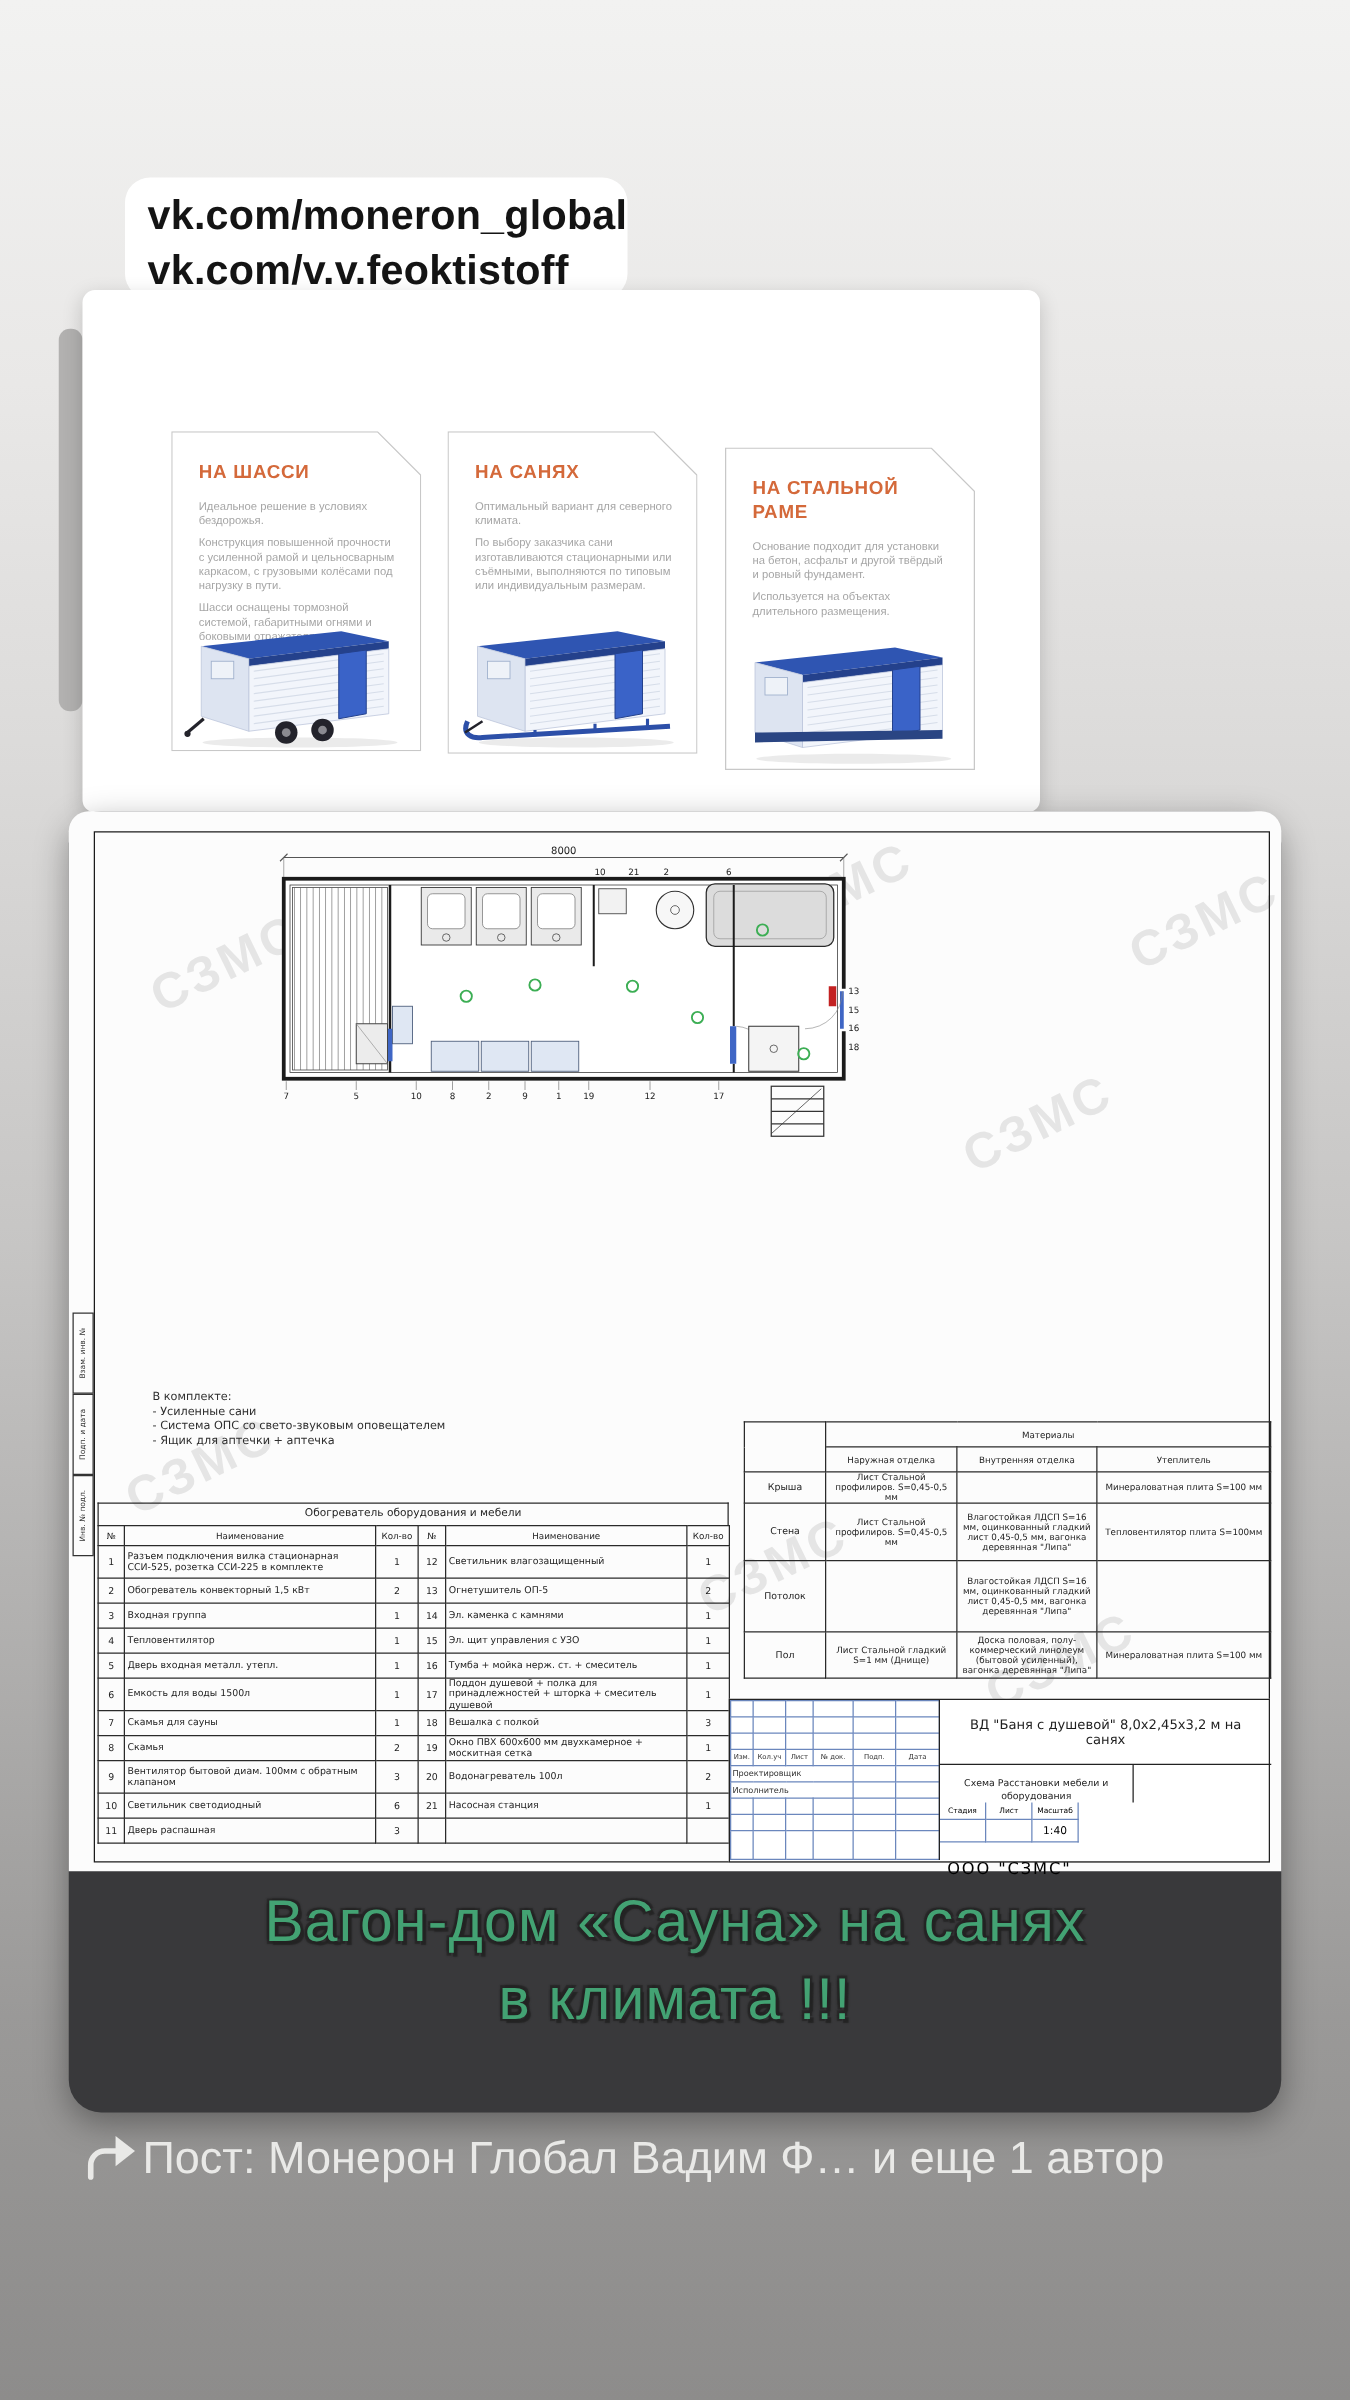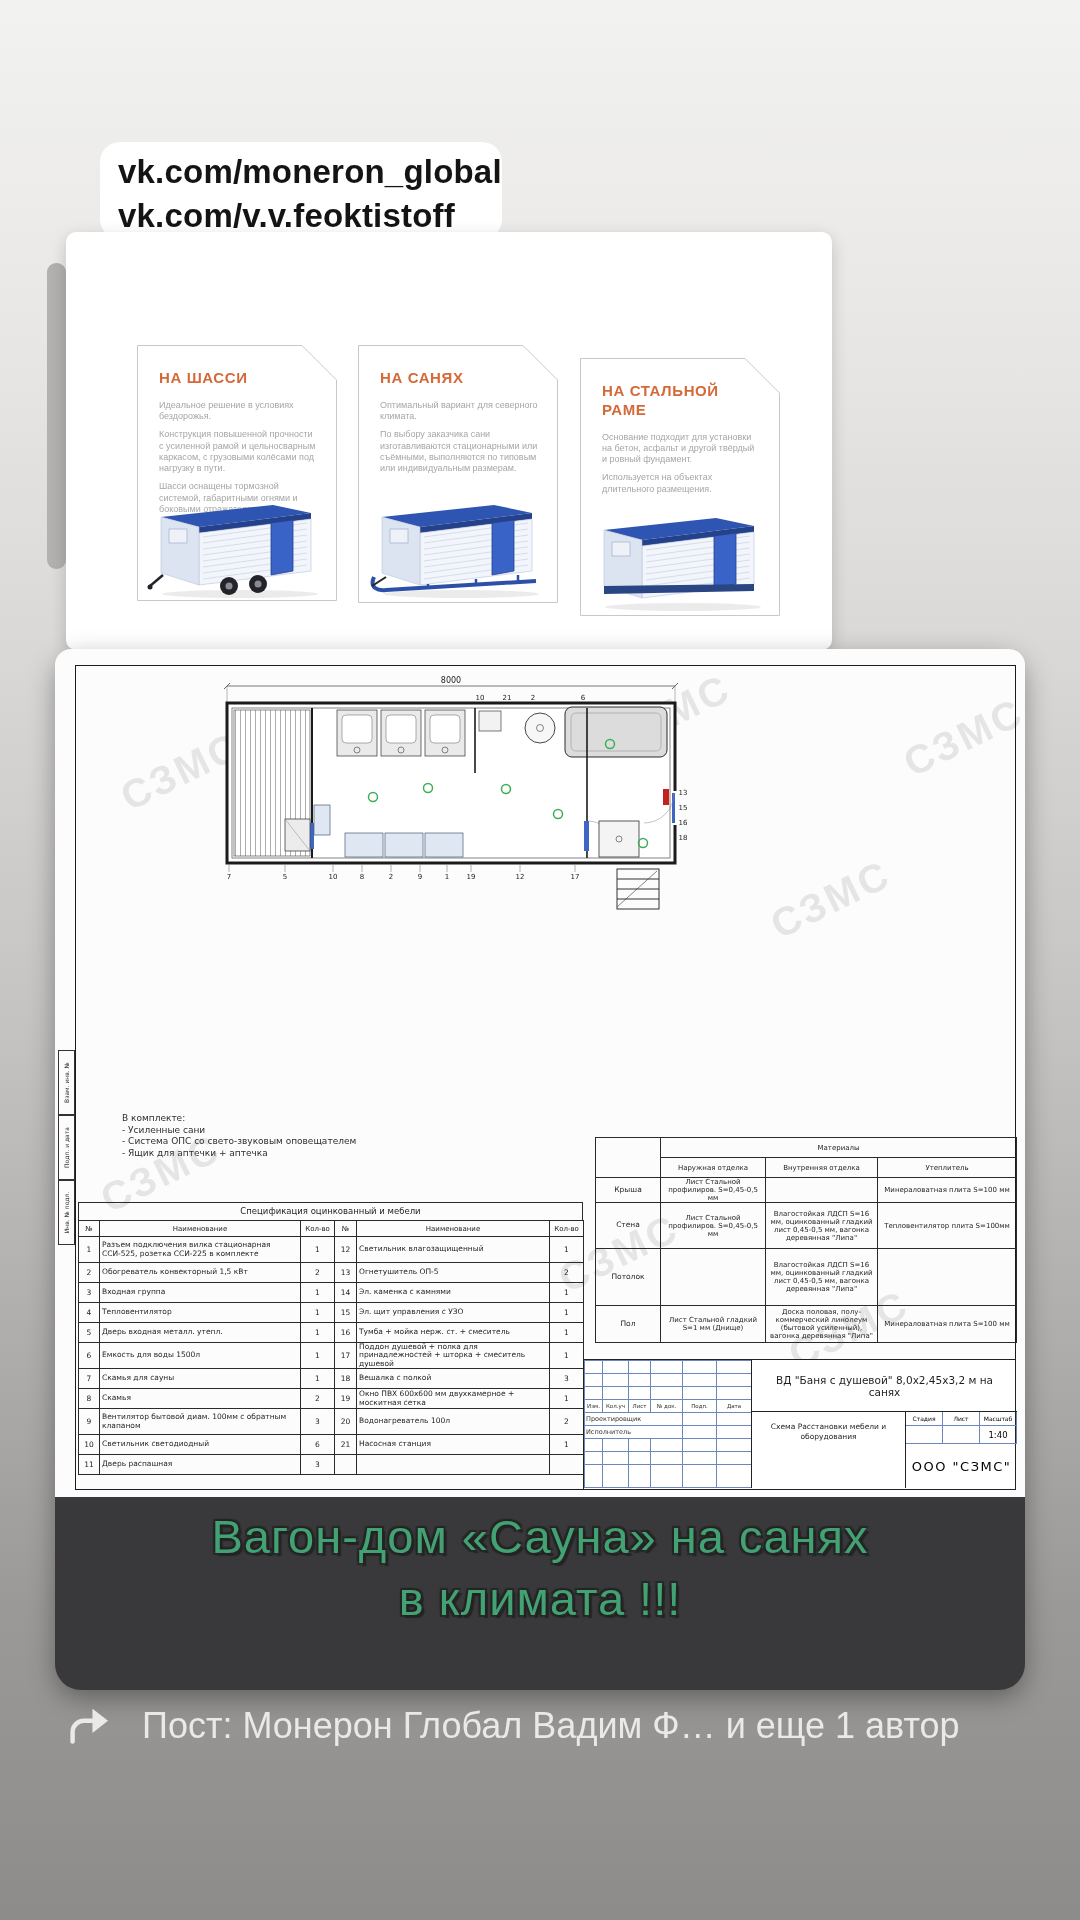--- a/index.html
+++ b/index.html
@@ -40,37 +40,37 @@
   table.mats td{line-height:1.15;vertical-align:middle;}
   table.mats td.lbl{font-size:7.5px;}
   
   .tblock{left:528px;top:710px;width:433px;height:131px;border:1.2px solid #222;box-sizing:border-box;background:#fff;}
   table.revgrid{width:167px;height:128px;font-size:5.5px;color:#333;}
   table.revgrid td{border:1px solid #6b87bd;padding:0 1px;text-align:center;}
   table.revgrid td.role{text-align:left;font-size:6.5px;margin-top:16px;}
   .tb-right{position:absolute;left:167px;top:0;width:266px;height:128px;border-left:1.2px solid #222;box-sizing:border-box;}
   .tb-doc{height:52px;border-bottom:1.2px solid #222;box-sizing:border-box;display:flex;align-items:center;justify-content:center;
     text-align:center;font-family:"DejaVu Sans",sans-serif;font-size:10.5px;color:#1e1e1e;padding:0 8px;}
-  .tb-bottom{display:flex;height:76px;}
+  .tb-bottom{display:flex;height:76px;flex-direction:column;}
   .tb-scheme{width:155px;border-right:1.2px solid #222;box-sizing:border-box;text-align:center;
     font-family:"DejaVu Sans",sans-serif;font-size:7.5px;color:#1e1e1e;padding:10px 8px 0 8px;line-height:1.3;}
   .tb-right2{width:111px;font-family:"DejaVu Sans",sans-serif;color:#000000;}
   .tb-sl-h,.tb-sl-v{display:flex;}
   .tb-sl-h div{width:37px;height:14px;border-bottom:1px solid #6b87bd;border-right:1px solid #6b87bd;box-sizing:border-box;
     font-size:6px;text-align:center;line-height:14px;}
   .tb-sl-v div{width:37px;height:18px;border-bottom:1px solid #6b87bd;border-right:1px solid #6b87bd;box-sizing:border-box;
     font-size:8.5px;text-align:center;line-height:18px;}
   .tb-co{height:44px;display:flex;align-items:center;justify-content:center;font-size:13px;letter-spacing:1.5px;}
   .sbox{width:17px;height:65px;border:1px solid #333;box-sizing:border-box;display:flex;align-items:center;justify-content:center;}
   .sbox span{transform:rotate(-90deg);white-space:nowrap;font-family:"DejaVu Sans",sans-serif;font-size:6px;color:#333;}
   
   .caption{left:0;top:1506px;width:1080px;text-align:center;font-size:47px;font-weight:400;line-height:62px;
     color:#43a273;letter-spacing:1px;
     text-shadow:3px 3px 1px rgba(35,35,35,.95),-2px -2px 1px rgba(35,35,35,.85),2px -2px 1px rgba(35,35,35,.85),-2px 2px 1px rgba(35,35,35,.85);}
-  .footer{left:68px;top:1705px;width:990px;display:flex;align-items:center;gap:32px;color:#e9e9e7;font-size:36px;}
+  .footer{left:68px;top:1705px;width:990px;display:flex;align-items:center;gap:4px;color:#e9e9e7;font-size:36px;}
   .footer span{white-space:nowrap;overflow:hidden;text-overflow:ellipsis;}
   svg text{font-family:"DejaVu Sans",sans-serif;}
 </style>
 </head>
 <body>
 
 <div class="stage">
 
   <div class="abs contact-bg"></div>
   <div class="abs contact-text">
@@ -272,21 +272,21 @@
     </svg>
 
     <div class="abs included">
       <div>В комплекте:</div>
       <div>- Усиленные сани</div>
       <div>- Система ОПС со свето-звуковым оповещателем</div>
       <div>- Ящик для аптечки + аптечка</div>
     </div>
 
     <div class="abs spec-wrap">
-      <div class="spec-title">Спецификация оцинкованный и мебели</div>
+      <div class="spec-title">Обогреватель оборудования и мебели</div>
       <table class="grid spec">
         <colgroup>
             <col style="width:21px">
             <col style="width:201px">
             <col style="width:34px">
             <col style="width:22px">
             <col style="width:193px">
             <col style="width:34px">
           </colgroup>
         <tbody>

